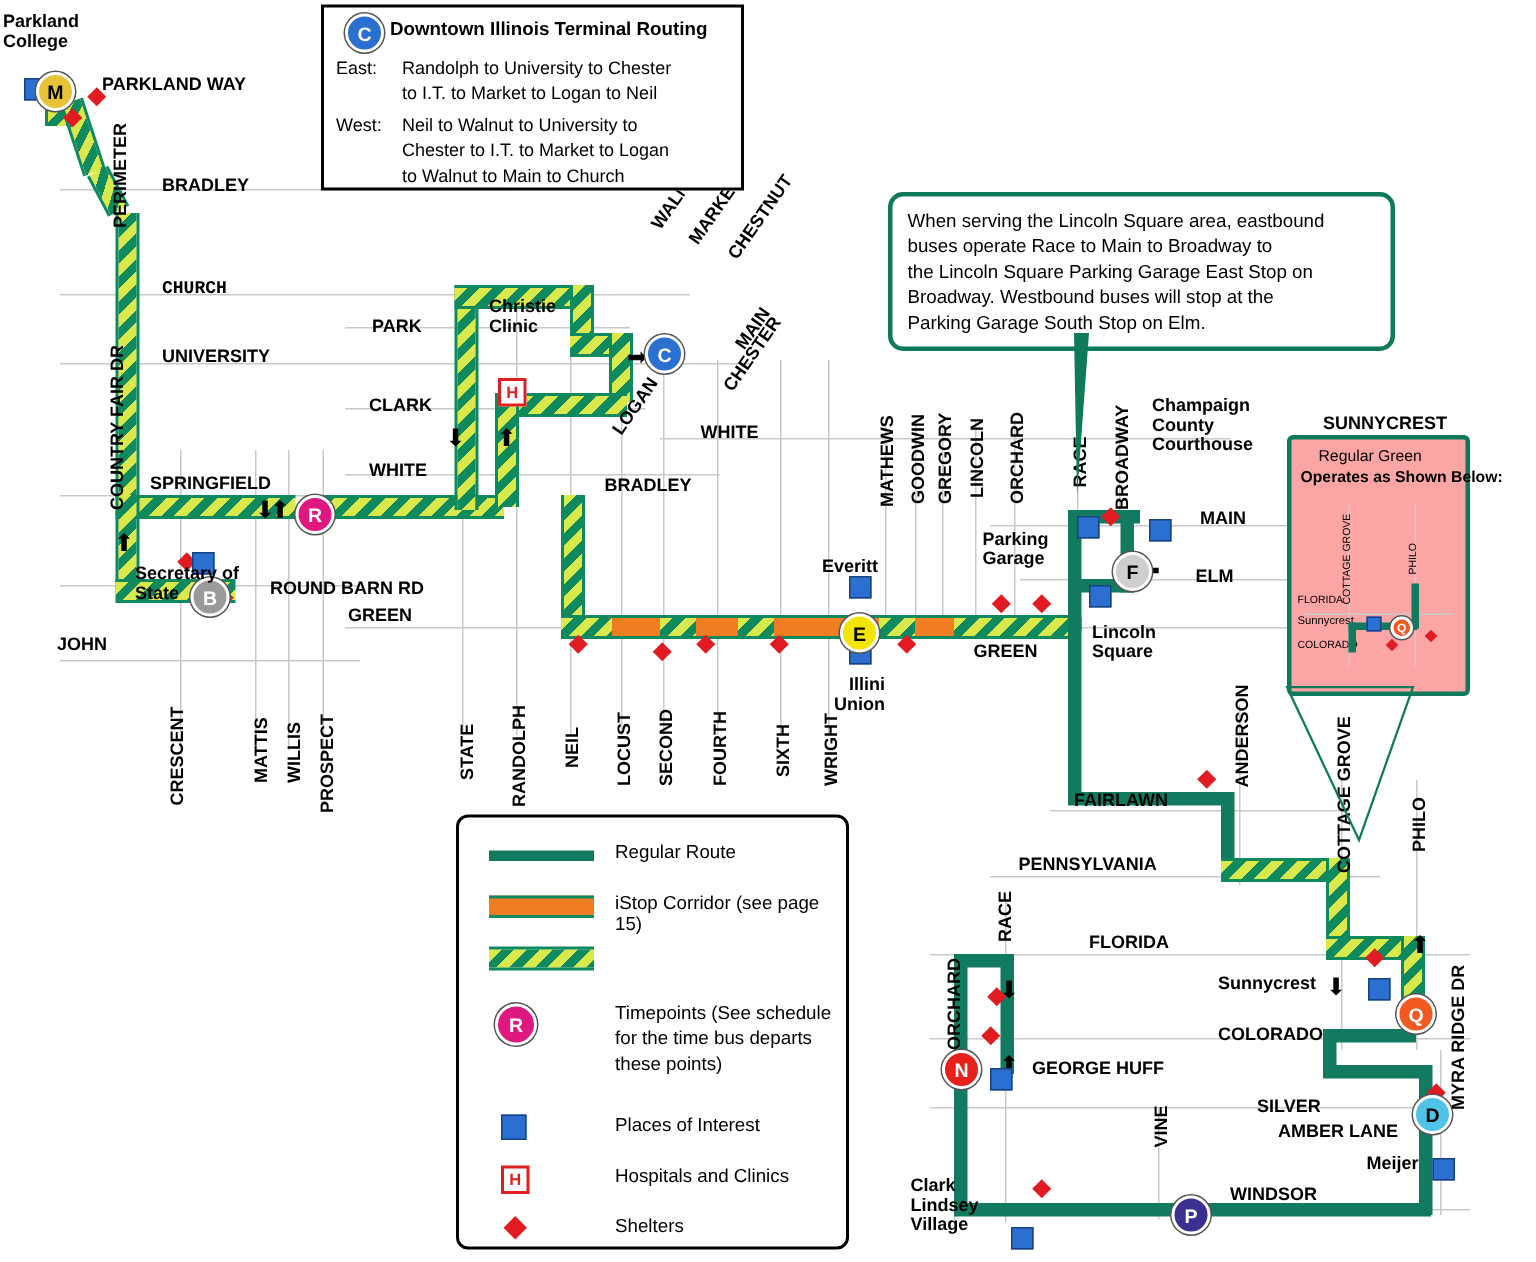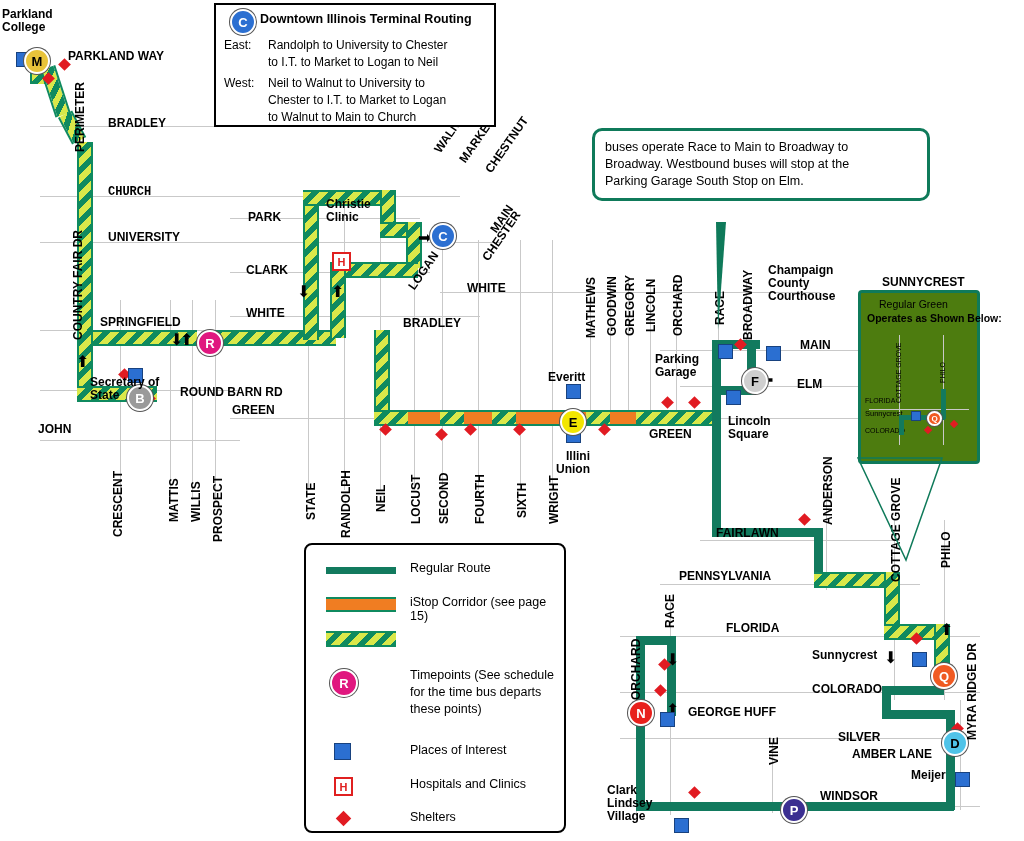--- a/index.html
+++ b/index.html
@@ -31,21 +31,21 @@
   .circ{position:absolute;border-radius:50%;color:#fff;font-weight:bold;
         display:flex;align-items:center;justify-content:center;font-size:13px;
         border:2px solid #fff;box-shadow:0 0 0 1px #555;}
   .sq{position:absolute;background:#2b6fd1;width:13px;height:13px;border:1px solid #18427f;}
   .hosp{position:absolute;width:15px;height:15px;background:#fff;border:2px solid #e02020;
         color:#e02020;font-weight:bold;font-size:11px;display:flex;align-items:center;justify-content:center;}
   .shel{position:absolute;width:9px;height:9px;background:#e11b22;transform:rotate(45deg);}
   .arrow{position:absolute;color:#000;font-size:16px;}
   .callout{position:absolute;background:#fff;border:3px solid #0f7a5a;border-radius:10px;
            padding:8px 10px;font-size:12.5px;line-height:1.35;}
-  .inset{position:absolute;background:#4d7c0f;border:3px solid #0f7a5a;border-radius:4px;}
+  .inset{position:absolute;background:#fca5a5;border:3px solid #0f7a5a;border-radius:4px;}
   .legend{position:absolute;background:#fff;border:2px solid #000;border-radius:8px;}
   .legend .row{position:absolute;font-size:12.5px;}
   .hdrbox{position:absolute;background:#fff;border:2px solid #000;}
   svg{position:absolute;overflow:visible;}
 </style>
 </head>
 <body>
 
 <div>
 
@@ -303,21 +303,23 @@
   <div class="lbl" style="left:8px;top:34px;">East:</div>
   <div class="lbl" style="left:52px;top:34px;">Randolph to University to Chester</div>
   <div class="lbl" style="left:52px;top:51px;">to I.T. to Market to Logan to Neil</div>
   <div class="lbl" style="left:8px;top:72px;">West:</div>
   <div class="lbl" style="left:52px;top:72px;">Neil to Walnut to University to</div>
   <div class="lbl" style="left:52px;top:89px;">Chester to I.T. to Market to Logan</div>
   <div class="lbl" style="left:52px;top:106px;">to Walnut to Main to Church</div>
 </div>
 
 <div class="callout" style="left:592px;top:128px;width:312px;">
+  <div>When serving the Lincoln Square area, eastbound</div>
   <div>buses operate Race to Main to Broadway to</div>
+  <div>the Lincoln Square Parking Garage East Stop on</div>
   <div>Broadway. Westbound buses will stop at the</div>
   <div>Parking Garage South Stop on Elm.</div>
 </div>
 <svg style="left:0;top:0;width:1024px;height:841px;pointer-events:none;">
   <path d="M 716 222 L 726 222 L 718 330 Z" fill="#0f7a5a"></path>
 </svg>
 
 <div class="lbl b" style="left:882px;top:276px;">SUNNYCREST</div>
 <div class="inset" style="left:858px;top:290px;width:116px;height:168px;">
   <div class="lbl" style="left:18px;top:6px;font-size:10.5px;">Regular Green</div>

